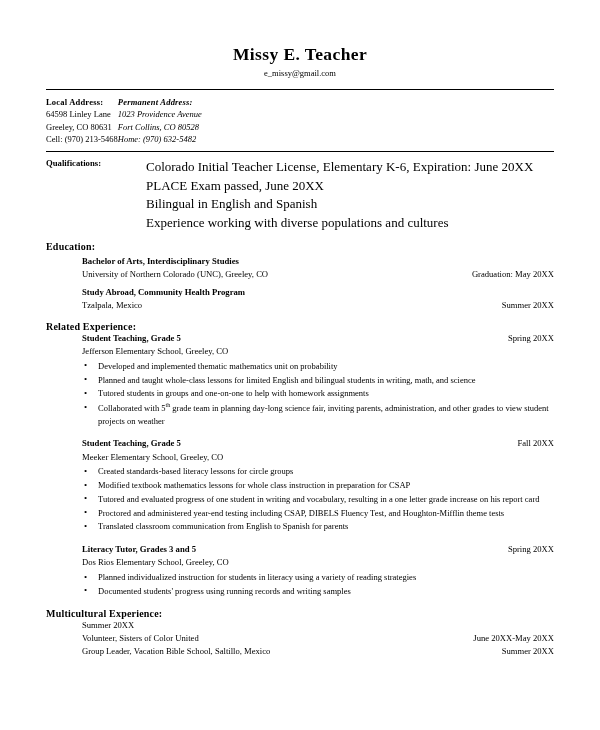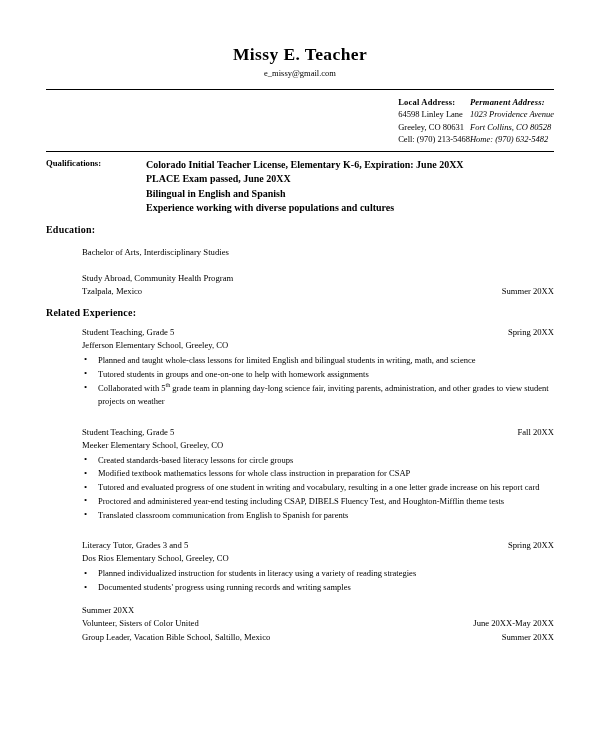--- a/index.html
+++ b/index.html
@@ -38,21 +38,21 @@
   }
   .hr-top {
     border: 0;
     border-top: 1px solid #000;
     margin: 0 0 6px 0;
   }
 
   
   .addr-row {
     display: flex;
-    justify-content: flex-end;
+    justify-content: flex-start;
     align-items: flex-start;
   }
   .addr-col {
     font-size: 8.5px;
     line-height: 1.45;
   }
   .addr-col.right {
     text-align: left;
     font-style: italic;
   }
@@ -77,33 +77,31 @@
     display: flex;
     align-items: flex-start;
   }
   .qual-label {
     width: 100px;
     flex: 0 0 100px;
     font-weight: bold;
     font-size: 8.7px;
   }
   .qual-lines {
-    font-size: 10px;
+    font-size: 13px;
     line-height: 1.42;
-    font-weight: bold;
   }
 
   .block-indent {
     margin-left: 36px;
   }
   .bold-line {
-    font-weight: normal;
+    font-weight: bold;
     font-size: 8.7px;
     line-height: 1.5;
-    margin-top: 8px;
   }
   .plain-line {
     font-size: 8.6px;
     line-height: 1.5;
   }
   .split {
     display: flex;
     justify-content: space-between;
     align-items: baseline;
   }
@@ -183,20 +181,24 @@
       <div>Experience working with diverse populations and cultures</div>
     </div>
   </div>
 
   <div class="sec-gap"></div>
 
   <div class="sec-label">Education:</div>
   <div class="sec-gap-xs"></div>
   <div class="block-indent">
     <div class="bold-line">Bachelor of Arts, Interdisciplinary Studies</div>
+    <div class="split">
+      <div class="plain-line">University of Northern Colorado (UNC), Greeley, CO</div>
+      <div class="right-text">Graduation: May 20XX</div>
+    </div>
   </div>
 
   <div class="sec-gap-sm"></div>
 
   <div class="block-indent">
     <div class="bold-line">Study Abroad, Community Health Program</div>
     <div class="split">
       <div class="plain-line">Tzalpala, Mexico</div>
       <div class="right-text">Summer 20XX</div>
     </div>
@@ -206,20 +208,21 @@
 
   <div class="sec-label">Related Experience:</div>
 
   <div class="block-indent">
     <div class="split">
       <div class="bold-line">Student Teaching, Grade 5</div>
       <div class="right-text">Spring 20XX</div>
     </div>
     <div class="plain-line">Jefferson Elementary School, Greeley, CO</div>
     <ul class="bullets">
+      <li>Developed and implemented thematic mathematics unit on probability</li>
       <li>Planned and taught whole-class lessons for limited English and bilingual students in writing, math, and science</li>
       <li>Tutored students in groups and one-on-one to help with homework assignments</li>
       <li>Collaborated with 5<sup>th</sup> grade team in planning day-long science fair, inviting parents, administration, and other grades to view student projects on weather</li>
     </ul>
   </div>
 
   <div class="sec-gap"></div>
 
   <div class="block-indent">
     <div class="split">
@@ -245,20 +248,21 @@
     </div>
     <div class="plain-line">Dos Rios Elementary School, Greeley, CO</div>
     <ul class="bullets">
       <li>Planned individualized instruction for students in literacy using a variety of reading strategies</li>
       <li>Documented students' progress using running records and writing samples</li>
     </ul>
   </div>
 
   <div class="sec-gap"></div>
 
+  <div class="sec-label">Multicultural Experience:</div>
   <div class="block-indent">
     <div class="multi-row">
       <span>Summer 20XX</span>
     </div>
     <div class="multi-row">
       <span>Volunteer, Sisters of Color United</span>
       <span>June 20XX-May 20XX</span>
     </div>
     <div class="multi-row">
       <span>Group Leader, Vacation Bible School, Saltillo, Mexico</span>

